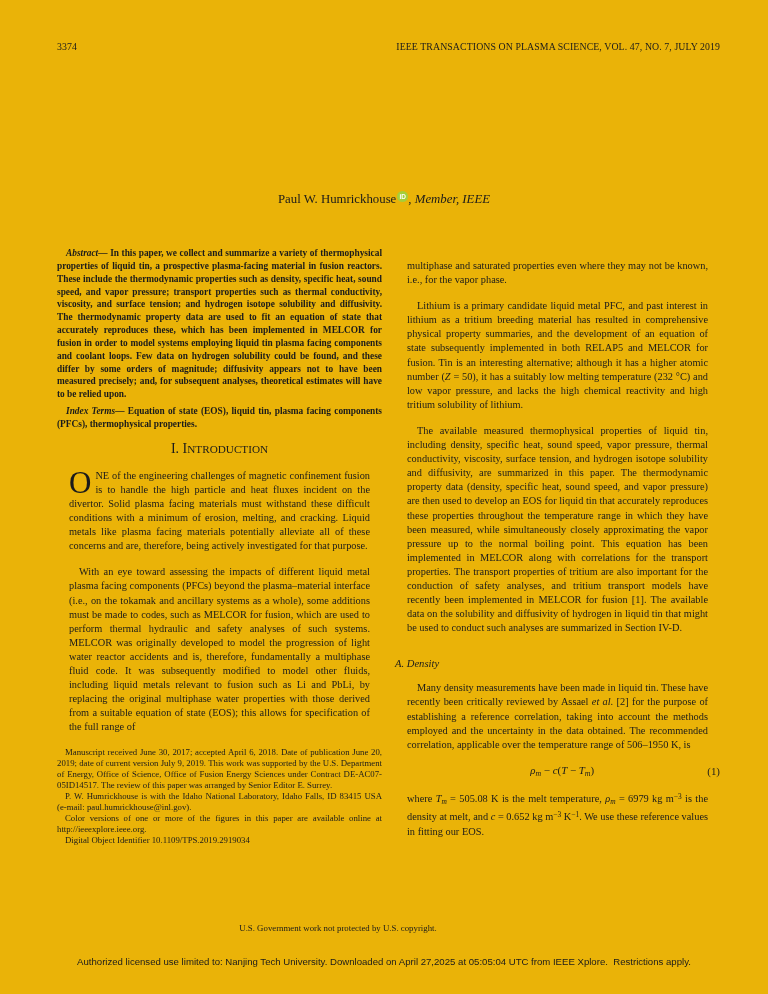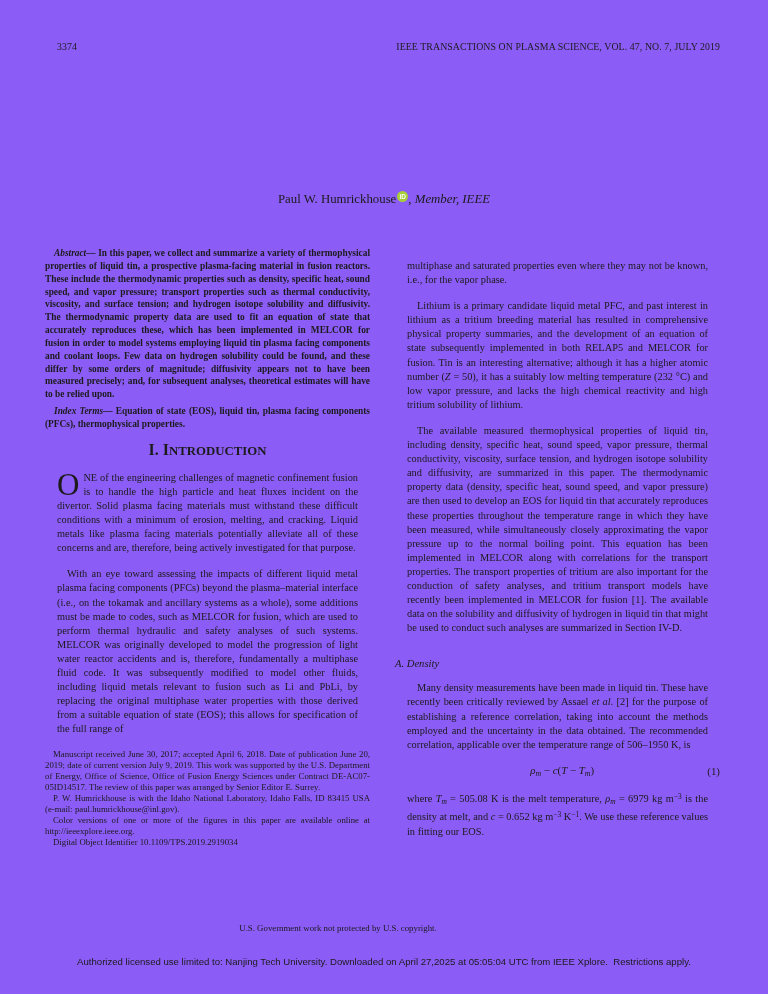--- a/index.html
+++ b/index.html
@@ -1,19 +1,19 @@
 <!DOCTYPE html>
 <html><head>
 <meta charset="utf-8">
 <style>
   html,body{margin:0;padding:0;background:#e8e8e8;}
   .page{
     position:relative;
     width:768px;height:994px;
-    background:#8b5cf6;
+    background:#eab308;
     color:#1b1b1b;
     font-family:"Liberation Serif",serif;
     overflow:hidden;
     margin:0 auto;
   }
   .page-header{
     position:absolute;top:41px;left:57px;width:663px;
     display:flex;justify-content:space-between;
     font-size:9.8px;letter-spacing:0.1px;
   }
@@ -26,29 +26,29 @@
     position:absolute;top:191px;left:0;width:768px;
     text-align:center;font-size:12.8px;
   }
   .orcid-icon{
     display:inline-block;width:11px;height:11px;border-radius:50%;
     background:#a6ce39;color:#ffffff;
     font-family:"Liberation Sans",sans-serif;
     font-size:6.5px;font-weight:bold;line-height:11px;text-align:center;
     vertical-align:4px;margin-left:1px;
   }
-  .col-left{position:absolute;top:247px;left:45px;width:325px;}
+  .col-left{position:absolute;top:247px;left:57px;width:325px;}
   .col-right{position:absolute;top:247px;left:395px;width:325px;}
   .abstract,.index-terms{
     font-size:9.35px;line-height:12.85px;font-weight:bold;
     text-align:justify;text-indent:9px;margin:0;
   }
   .index-terms{margin-top:4px;}
   .section-heading{
-    text-align:center;font-size:16px;font-weight:700;
+    text-align:center;font-size:14px;font-weight:400;
     margin:10px 0 6px;
   }
   .body-p{
     font-size:10.35px;line-height:14.1px;
     text-align:justify;text-indent:10px;margin:12px;
   }
   .body-p.noindent{text-indent:0;}
   .dropcap{
     float:left;font-size:31px;line-height:26px;
     padding:1px 4px 0 0;

